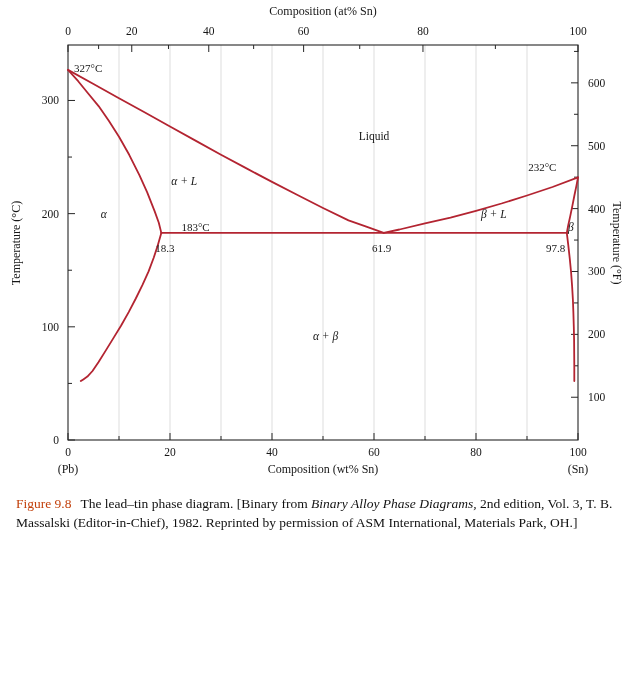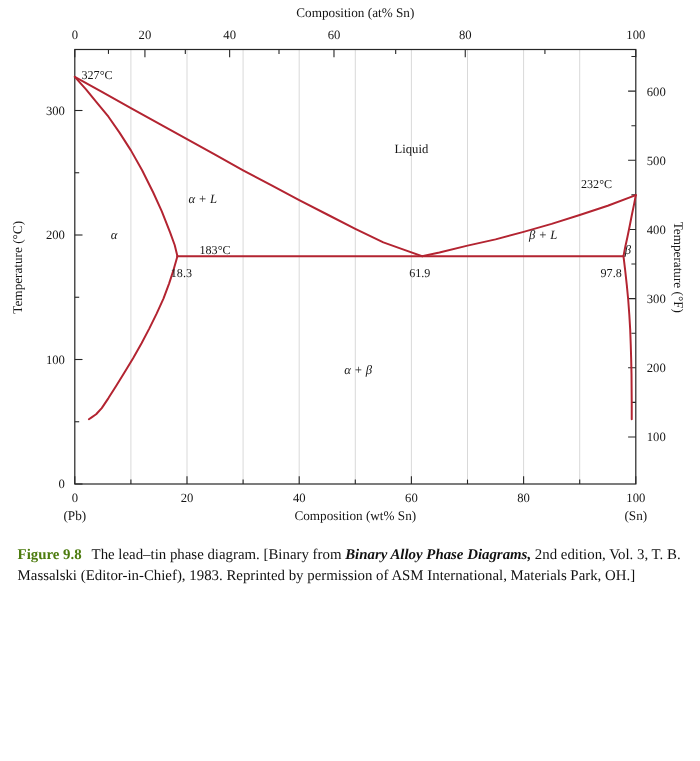--- a/index.html
+++ b/index.html
@@ -10,22 +10,22 @@
   .frame { fill: none; stroke: #262626; stroke-width: 1.1; }
   .tick  { stroke: #262626; stroke-width: 1; }
   text { fill: #161616; font-family: "Liberation Serif", serif; }
   .ticklabel { font-size: 11.5px; }
   .axis-title { font-size: 12px; }
   .curve { fill: none; stroke-width: 1.8; stroke-linejoin: round; stroke-linecap: round; }
   .rlabel { font-size: 11.5px; }
   .it { font-style: italic; }
   .alabel { font-size: 11px; }
   .caption { margin: 10px 16px 0 16px; width: 604px; font-size: 13.5px; line-height: 1.42; color: #111111; }
-  .figlabel { font-weight: bold; color: #4d7c0f; margin-right: 9px; }
-  .cap-italic { font-style: italic; font-weight: bold; }
+  .figlabel { font-weight: normal; color: #c2410c; margin-right: 9px; }
+  .cap-italic { font-style: italic; }
 </style>
 </head>
 <body>
 
 <div class="page">
 
   <svg width="636" height="484" viewBox="0 0 636 484">
     <g id="g-grid">
         <line x1="119.0" y1="440" x2="119.0" y2="45" class="grid"></line>
         <line x1="170.0" y1="440" x2="170.0" y2="45" class="grid"></line>
@@ -132,15 +132,15 @@
       </g>
 
     <text class="axis-title" x="323" y="15" text-anchor="middle">Composition (at% Sn)</text>
     <text class="axis-title" x="20" y="243" transform="rotate(-90 20 243)" text-anchor="middle">Temperature (°C)</text>
     <text class="axis-title" x="613" y="243" transform="rotate(90 613 243)" text-anchor="middle">Temperature (°F)</text>
     <text class="axis-title" x="323" y="473" text-anchor="middle">Composition (wt% Sn)</text>
     <text class="axis-title" x="68" y="473" text-anchor="middle">(Pb)</text>
     <text class="axis-title" x="578" y="473" text-anchor="middle">(Sn)</text>
   </svg>
 
-  <p class="caption"><span class="figlabel">Figure 9.8</span><span>The lead–tin phase diagram. [Binary from </span><em class="cap-italic">Binary Alloy Phase Diagrams,</em><span> 2nd edition, Vol. 3, T. B. Massalski (Editor-in-Chief), 1983. Reprinted by permission of ASM International, Materials Park, OH.]</span></p>
+  <p class="caption"><span class="figlabel">Figure 9.8</span><span>The lead–tin phase diagram. [Binary from </span><em class="cap-italic">Binary Alloy Phase Diagrams,</em><span> 2nd edition, Vol. 3, T. B. Massalski (Editor-in-Chief), 1982. Reprinted by permission of ASM International, Materials Park, OH.]</span></p>
 
 </div>
 
 </body></html>

